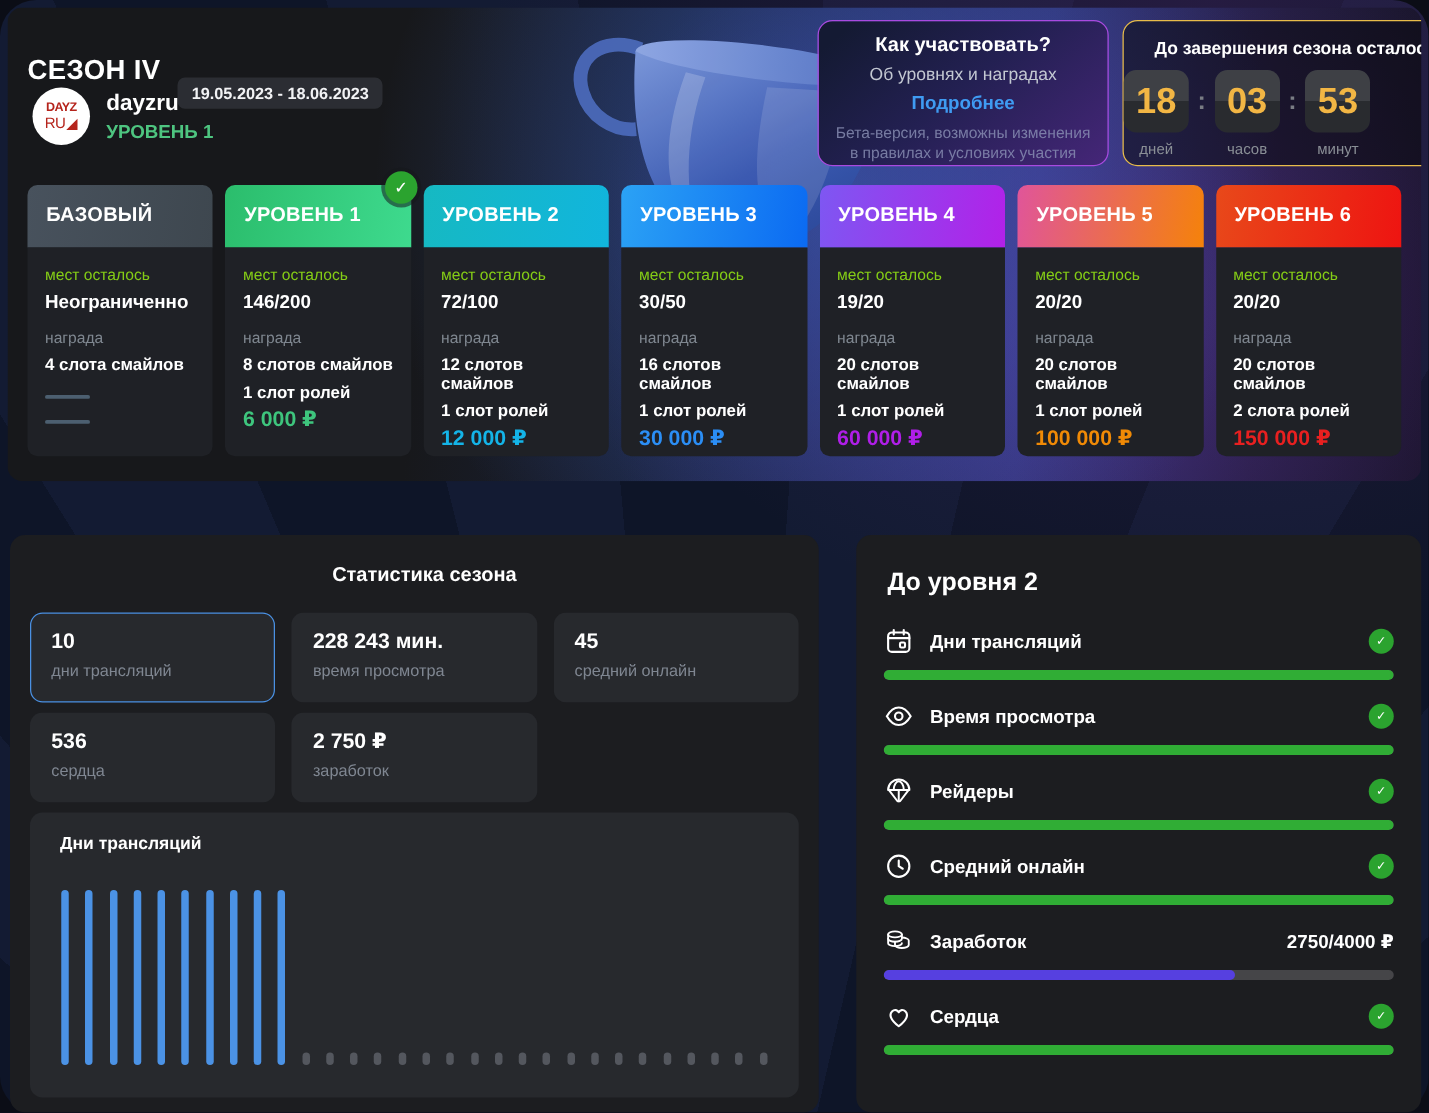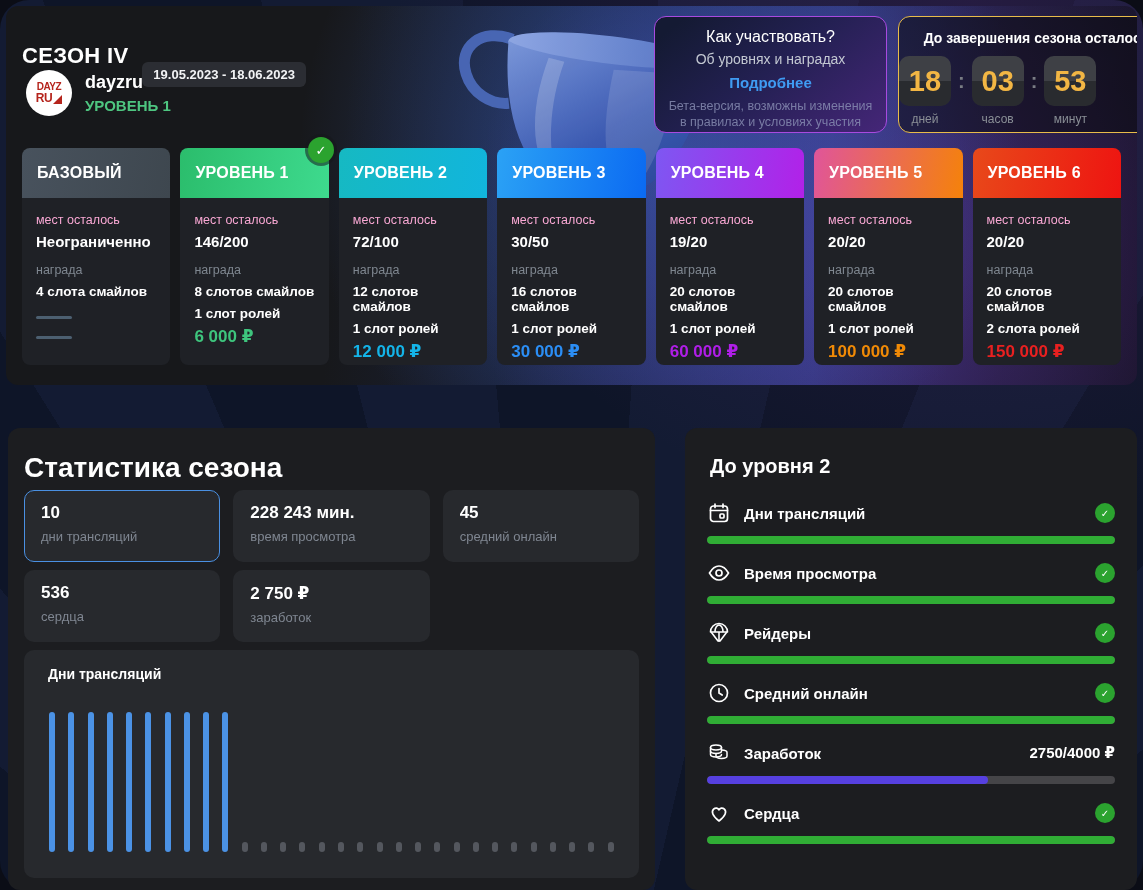--- a/index.html
+++ b/index.html
@@ -28,31 +28,31 @@
   }
   .trophy { position:absolute; left:424px; top:6px; z-index:1; opacity:.96; }
   .hero-head { position:absolute; left:16px; top:18px; display:flex; align-items:center; gap:14px; z-index:2; }
   .season-title { font-size:22px; font-weight:800; letter-spacing:.3px; }
   .date-badge { background:rgba(46,48,53,.92); border-radius:6px; padding:5px 11px;
     font-size:13px; font-weight:700; color:#f2f3f5;margin-top:38px; }
   .hero-user { position:absolute; left:20px; top:64px; display:flex; align-items:center; gap:13px; z-index:2; }
   .avatar { width:46px; height:46px; border-radius:50%; background:#fff; display:flex;
     flex-direction:column; align-items:center; justify-content:center; line-height:1; overflow:hidden; }
   .avatar .a1 { color:#b5241c; font-weight:900; font-size:10px; letter-spacing:-.5px; }
-  .avatar .a2 { color:#b5241c; font-weight:700; font-size:12px; letter-spacing:-.5px; display:flex; align-items:flex-end; gap:1px; }
+  .avatar .a2 { color:#b5241c; font-weight:400; font-size:12px; letter-spacing:-.5px; display:flex; align-items:flex-end; gap:1px; }
   .avatar .tri { width:0; height:0; border-left:9px solid transparent; border-bottom:9px solid #b5241c; }
   .user-name { font-size:18px; font-weight:700; }
   .user-level { font-size:15px; font-weight:600; color:#4ec580; margin-top:4px; }
 
   
   .info-panel { position:absolute; left:648px; top:10px; width:233px; height:117px; z-index:3;
     border:1px solid #a94ae0; border-radius:12px; text-align:center; padding-top:11px;
     background:linear-gradient(140deg,#141a33 8%,#232052 48%,#45267а 100%);
     background:linear-gradient(140deg,#141a33 8%,#232052 48%,#452678 100%); }
-  .info-title { font-size:16px; font-weight:400; }
+  .info-title { font-size:16px; font-weight:700; }
   .info-sub { font-size:14px; color:#c3c8d2; margin-top:5px; }
   .info-link { font-size:15px; font-weight:600; color:#3f9bf2; margin-top:7px; cursor:pointer; }
   .info-beta { font-size:12.5px; color:rgba(140,146,182,.8); margin-top:8px; line-height:1.25; }
 
   .countdown { position:absolute; left:892px; top:10px; width:277px; height:117px; z-index:3;
     border:1px solid #e8bc4a; border-radius:12px; background:rgba(11,11,17,.55); text-align:center; padding-top:13px; }
   .cd-title { font-size:14px; font-weight:700; }
   .cd-row { display:flex; align-items:flex-start; gap:7px; margin-top:10px; }
   .cd-col { display:flex; flex-direction:column; align-items:center; }
   .cd-box { width:52px; height:50px; border-radius:10px;
@@ -67,34 +67,34 @@
   .lcard-header { height:50px; border-radius:8px 8px 0 0; display:flex; align-items:center; padding-left:15px;
     font-size:16px; font-weight:800; letter-spacing:.2px; }
   .h0 { background:linear-gradient(100deg,#48525d,#3e474f); }
   .h1 { background:linear-gradient(100deg,#2bbd6c,#3eda8e); }
   .h2 { background:linear-gradient(100deg,#16b9c2,#11b5dd); }
   .h3 { background:linear-gradient(100deg,#2ba2f5,#0b6af2); }
   .h4 { background:linear-gradient(100deg,#7e57f2,#b221e8); }
   .h5 { background:linear-gradient(100deg,#e0559a,#f5820a); }
   .h6 { background:linear-gradient(100deg,#e8491a,#ee1411); }
   .lcard-body { background:#1f2126; border-radius:0 0 8px 8px; height:167px; padding:15px 14px 0; }
-  .l-lbl { font-size:12.5px; color:#f9a8d4; }
+  .l-lbl { font-size:12.5px; color:#84cc16; }
   .l-val { font-size:15px; font-weight:700; margin-top:6px; }
   .l-lbl2 { font-size:12.5px; color:#7f8790; margin-top:13px; }
   .l-r { font-size:13.5px; font-weight:700; margin-top:7px; }
   .l-money { font-size:17px; font-weight:800; margin-top:5px; }
   .m1{color:#3ec57d;} .m2{color:#14b4e8;} .m3{color:#2b8ef5;} .m4{color:#b01ee8;} .m5{color:#f08a06;} .m6{color:#e82020;}
   .dash { width:36px; height:3px; border-radius:2px; background:#4c5f70; margin-top:17px; }
   .check-badge { position:absolute; top:-11px; right:-5px; width:26px; height:26px; border-radius:50%;
     background:#2ba32f; color:#fff; font-size:13px; font-weight:700; display:flex; align-items:center; justify-content:center;
     box-shadow:0 0 0 3px rgba(22,24,28,.55); z-index:4; }
 
   
   .stats { position:absolute; left:8px; top:428px; width:647px; height:462px; background:#1c1d20; border-radius:12px; }
-  .stats-title { font-size:28px; font-weight:800; margin:24px 0 0 16px; }
+  .stats-title { font-size:16px; font-weight:800; margin:24px 0 0 16px;text-align:center; }
   .stat-grid { position:absolute; left:16px; top:62px; right:16px; display:grid;
     grid-template-columns:1fr 1fr 1fr; gap:8px 13px; }
   .stat-card { height:72px; background:#27292d; border:1.5px solid transparent; border-radius:10px; padding:12px 16px; cursor:pointer; }
   .stat-card.selected { border-color:#4a90e2; }
   .stat-val { font-size:17px; font-weight:800; }
   .stat-lbl { font-size:13px; color:#7f8691; margin-top:6px; }
 
   .chart-card { position:absolute; left:16px; top:222px; right:16px; height:228px; background:#27292d; border-radius:10px; }
   .chart-title { font-size:14px; font-weight:700; margin:16px 0 0 24px; }
   .chart-bars { position:absolute; left:25px; right:25px; bottom:26px; height:140px;

